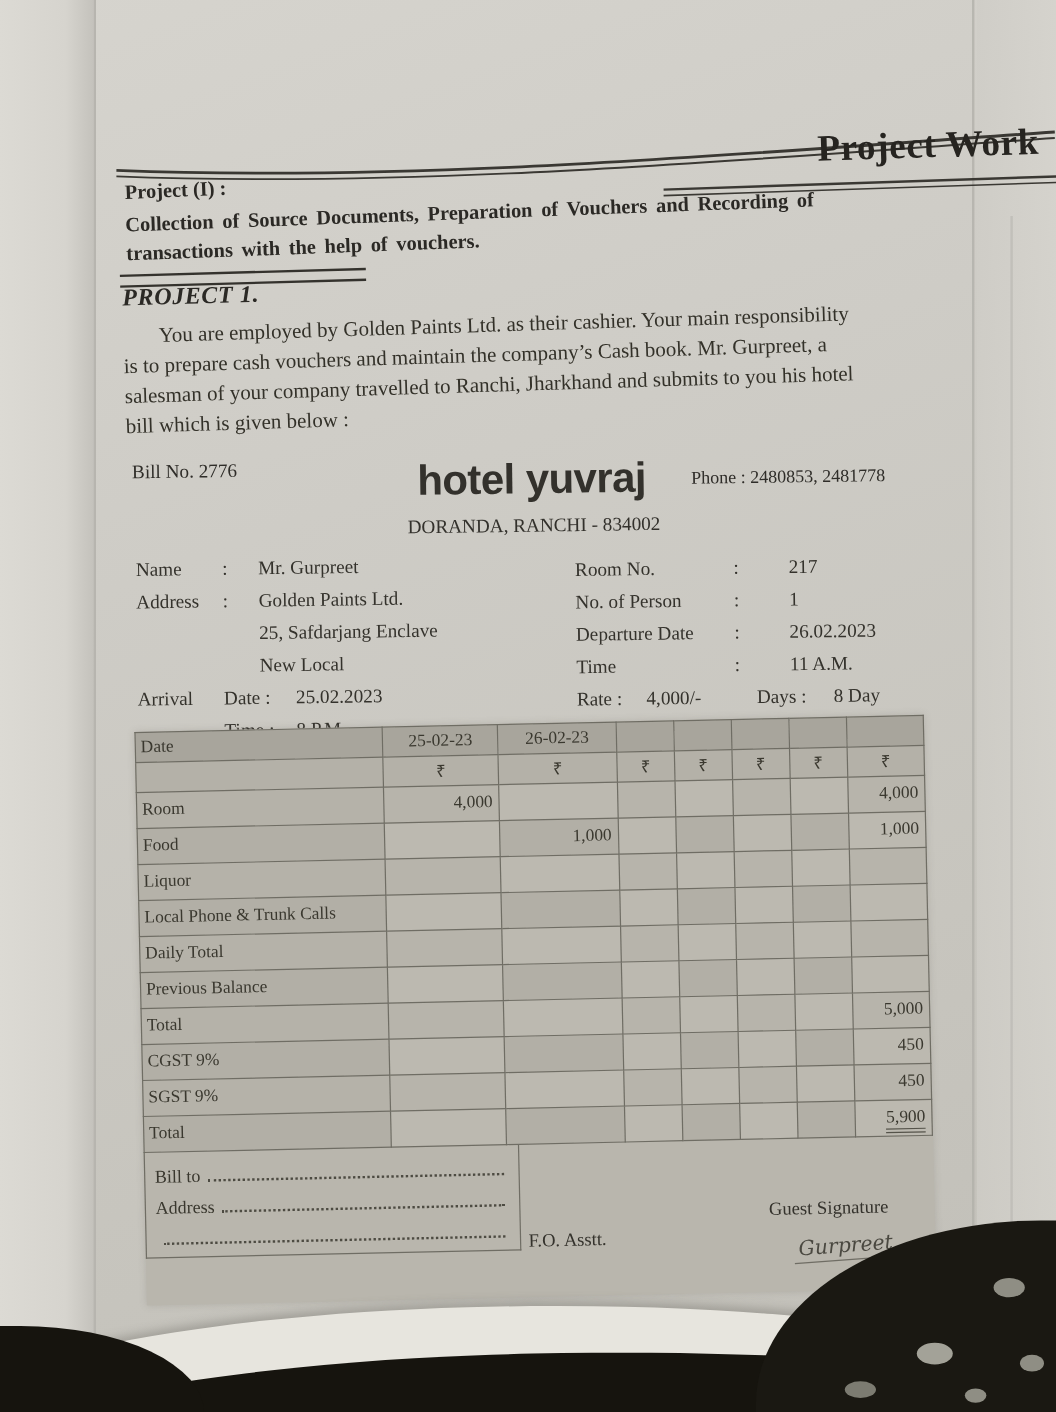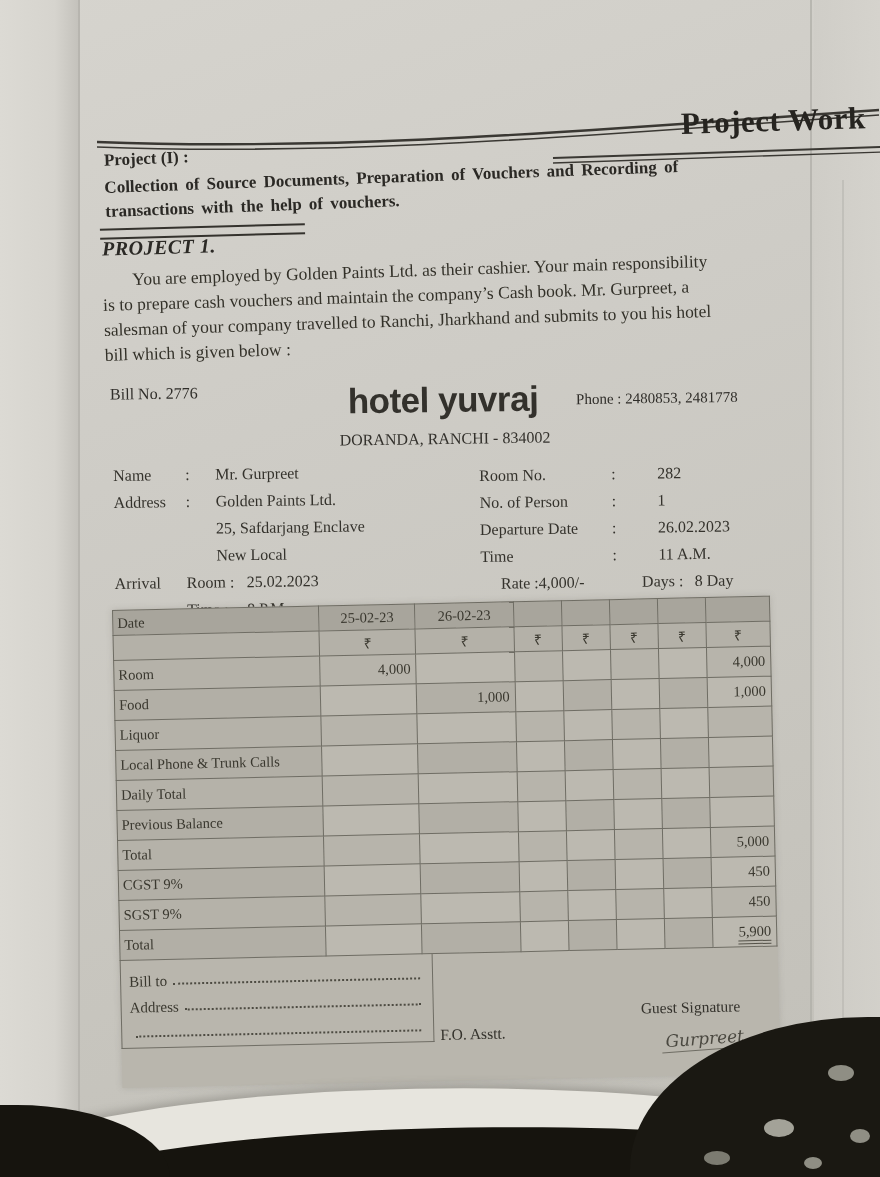--- a/index.html
+++ b/index.html
@@ -115,21 +115,21 @@
   .gi-right{left:479px;top:462px;width:310px;transform:rotate(-.8deg);transform-origin:left top;}
   .gi-row{display:flex;}
   .gi-l1{width:72px;flex:none;}
   .gi-sep{width:30px;flex:none;}
   .gi-l2{width:60px;flex:none;}
   .gi-ind{padding-left:102px;}
   .gi-rl{width:132px;flex:none;}
   .gi-rsep{width:24px;flex:none;}
   .gi-rval{padding-left:22px;}
   .gi-rate{display:flex;}
-  .gi-rate .r1{width:58px;text-align:right;}.gi-rate .r2{width:92px;}.gi-rate .r3{width:64px;text-align:center;}
+  .gi-rate .r1{width:58px;}.gi-rate .r2{width:92px;}.gi-rate .r3{width:64px;}
 
   
   .bill-region{
     position:absolute;left:112px;top:610px;width:658px;height:478px;
     background:#b9b6ad;
     transform:rotate(-1.25deg);transform-origin:left top;
     box-shadow:0 0 6px rgba(110,108,100,.25);
   }
   table.bill-table{
     border-collapse:collapse;table-layout:fixed;width:100%;
@@ -222,35 +222,35 @@
       <span>Golden Paints Ltd.</span>
     </div>
     <div class="gi-row gi-ind">
       <span>25, Safdarjang Enclave</span>
     </div>
     <div class="gi-row gi-ind">
       <span>New Local</span>
     </div>
     <div class="gi-row">
       <span class="gi-l1">Arrival</span>
-      <span class="gi-l2">Room :</span>
+      <span class="gi-l2">Date :</span>
       <span>25.02.2023</span>
     </div>
     <div class="gi-row">
       <span class="gi-l1"></span>
       <span class="gi-l2">Time :</span>
       <span>8 P.M.</span>
     </div>
   </div>
 
   <div class="gi gi-right">
     <div class="gi-row">
       <span class="gi-rl">Room No.</span>
       <span class="gi-rsep">:</span>
-      <span class="gi-rval">282</span>
+      <span class="gi-rval">217</span>
     </div>
     <div class="gi-row">
       <span class="gi-rl">No. of Person</span>
       <span class="gi-rsep">:</span>
       <span class="gi-rval">1</span>
     </div>
     <div class="gi-row">
       <span class="gi-rl">Departure Date</span>
       <span class="gi-rsep">:</span>
       <span class="gi-rval">26.02.2023</span>

